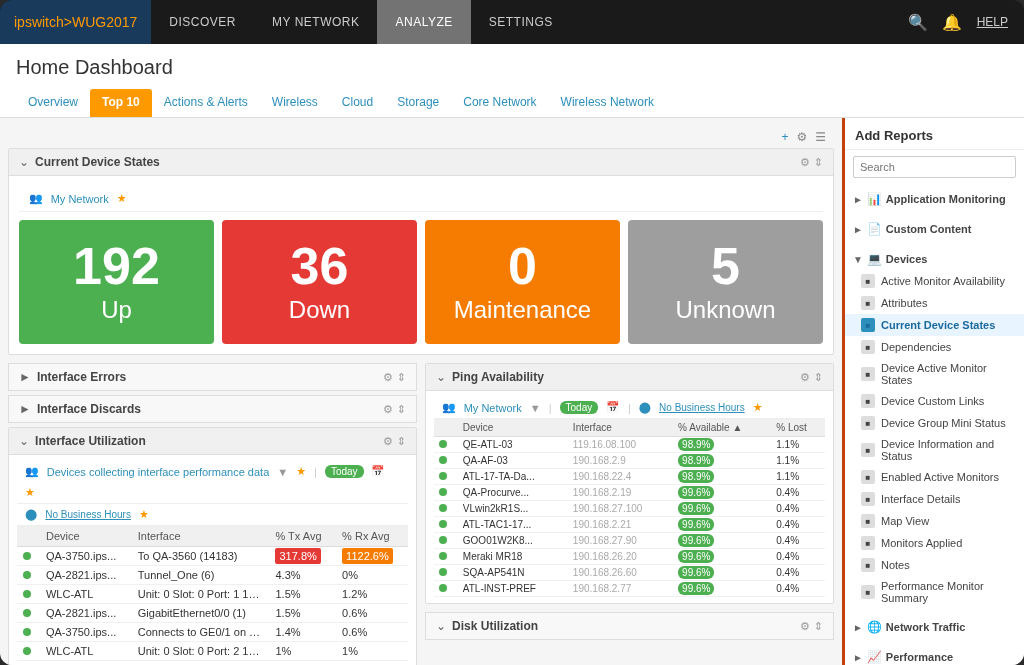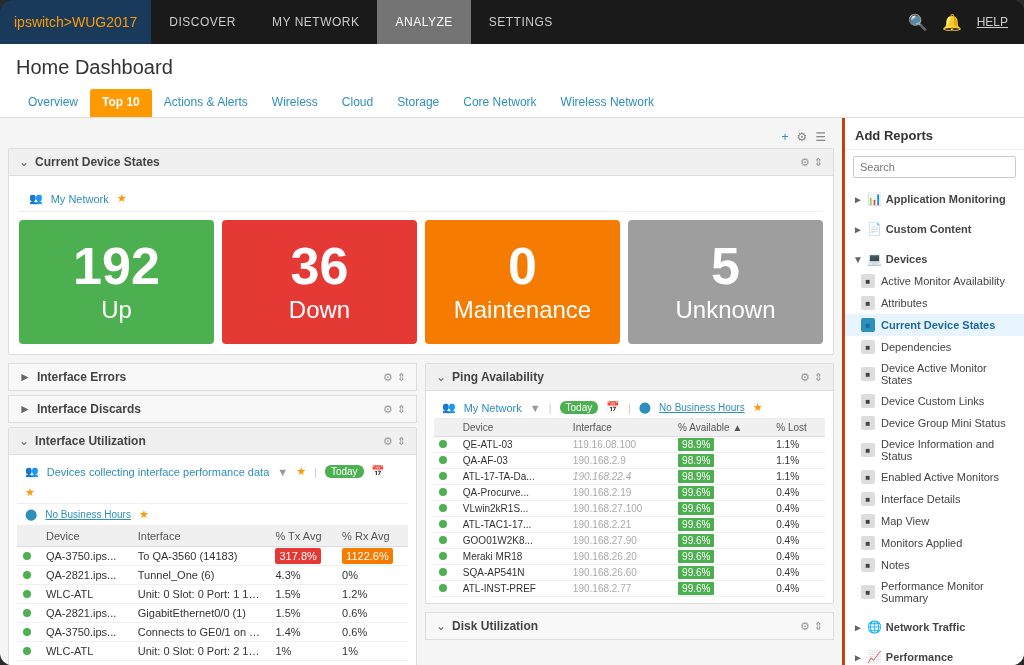--- a/index.html
+++ b/index.html
@@ -87,21 +87,21 @@
     .right-section-header .arrow { color: #666; font-size: 10px; }
     .right-item { display: flex; align-items: center; gap: 6px; padding: 4px 16px; font-size: 11px; color: #444; cursor: pointer; }
     .right-item.active { background: #e8f4ff; color: #1a6a9f; font-weight: bold; }
     .right-item-icon { width: 14px; height: 14px; background: #ddd; border-radius: 2px; flex-shrink: 0; display: flex; align-items: center; justify-content: center; font-size: 8px; }
     .right-item-icon.blue { background: #2d8fbb; }
     
     
     .ping-table { width: 100%; border-collapse: collapse; font-size: 10px; }
     .ping-table th { background: #f0f0f0; padding: 3px 5px; text-align: left; color: #555; border-bottom: 1px solid #ddd; font-size: 10px; font-weight: normal; }
     .ping-table td { padding: 2px 5px; border-bottom: 1px solid #f0f0f0; color: #333; font-size: 10px; }
-    .ping-available { background: #4caf50; color: white; padding: 1px 4px; border-radius: 1px; font-size: 10px; text-align: center; }
+    .ping-available { background: #4caf50; color: white; padding: 1px 4px; border-radius: 6px; font-size: 10px; text-align: center; }
     
     .toolbar-icons { color: #999; font-size: 11px; display: flex; gap: 4px; }
     .filter-bar { display: flex; align-items: center; gap: 8px; padding: 4px 8px; font-size: 11px; color: #555; border-bottom: 1px solid #eee; flex-wrap: wrap; }
     .filter-bar .link { color: #2d8fbb; cursor: pointer; }
     .divider { color: #ccc; }
     .today-badge { background: #4caf50; color: white; padding: 1px 6px; border-radius: 6px; font-size: 10px; cursor: pointer; }
     .no-biz { color: #2d8fbb; font-size: 10px; cursor: pointer; text-decoration: underline; }
     
     ::-webkit-scrollbar { width: 6px; height: 6px; }
     ::-webkit-scrollbar-track { background: #f1f1f1; }
@@ -361,21 +361,21 @@
                       <tr>
     <td><span class="status-dot green"></span></td>
     <td>QA-AF-03</td>
     <td style="color:#aaa;">190.168.2.9</td>
     <td><span class="ping-available">98.9%</span></td>
     <td>1.1%</td>
   </tr>
                       <tr>
     <td><span class="status-dot green"></span></td>
     <td>ATL-17-TA-Da...</td>
-    <td style="color:#aaa;font-style:italic;">190.168.22.4</td>
+    <td style="color:#aaa;">190.168.22.4</td>
     <td><span class="ping-available">98.9%</span></td>
     <td>1.1%</td>
   </tr>
                       <tr>
     <td><span class="status-dot green"></span></td>
     <td>QA-Procurve...</td>
     <td style="color:#aaa;">190.168.2.19</td>
     <td><span class="ping-available">99.6%</span></td>
     <td>0.4%</td>
   </tr>

